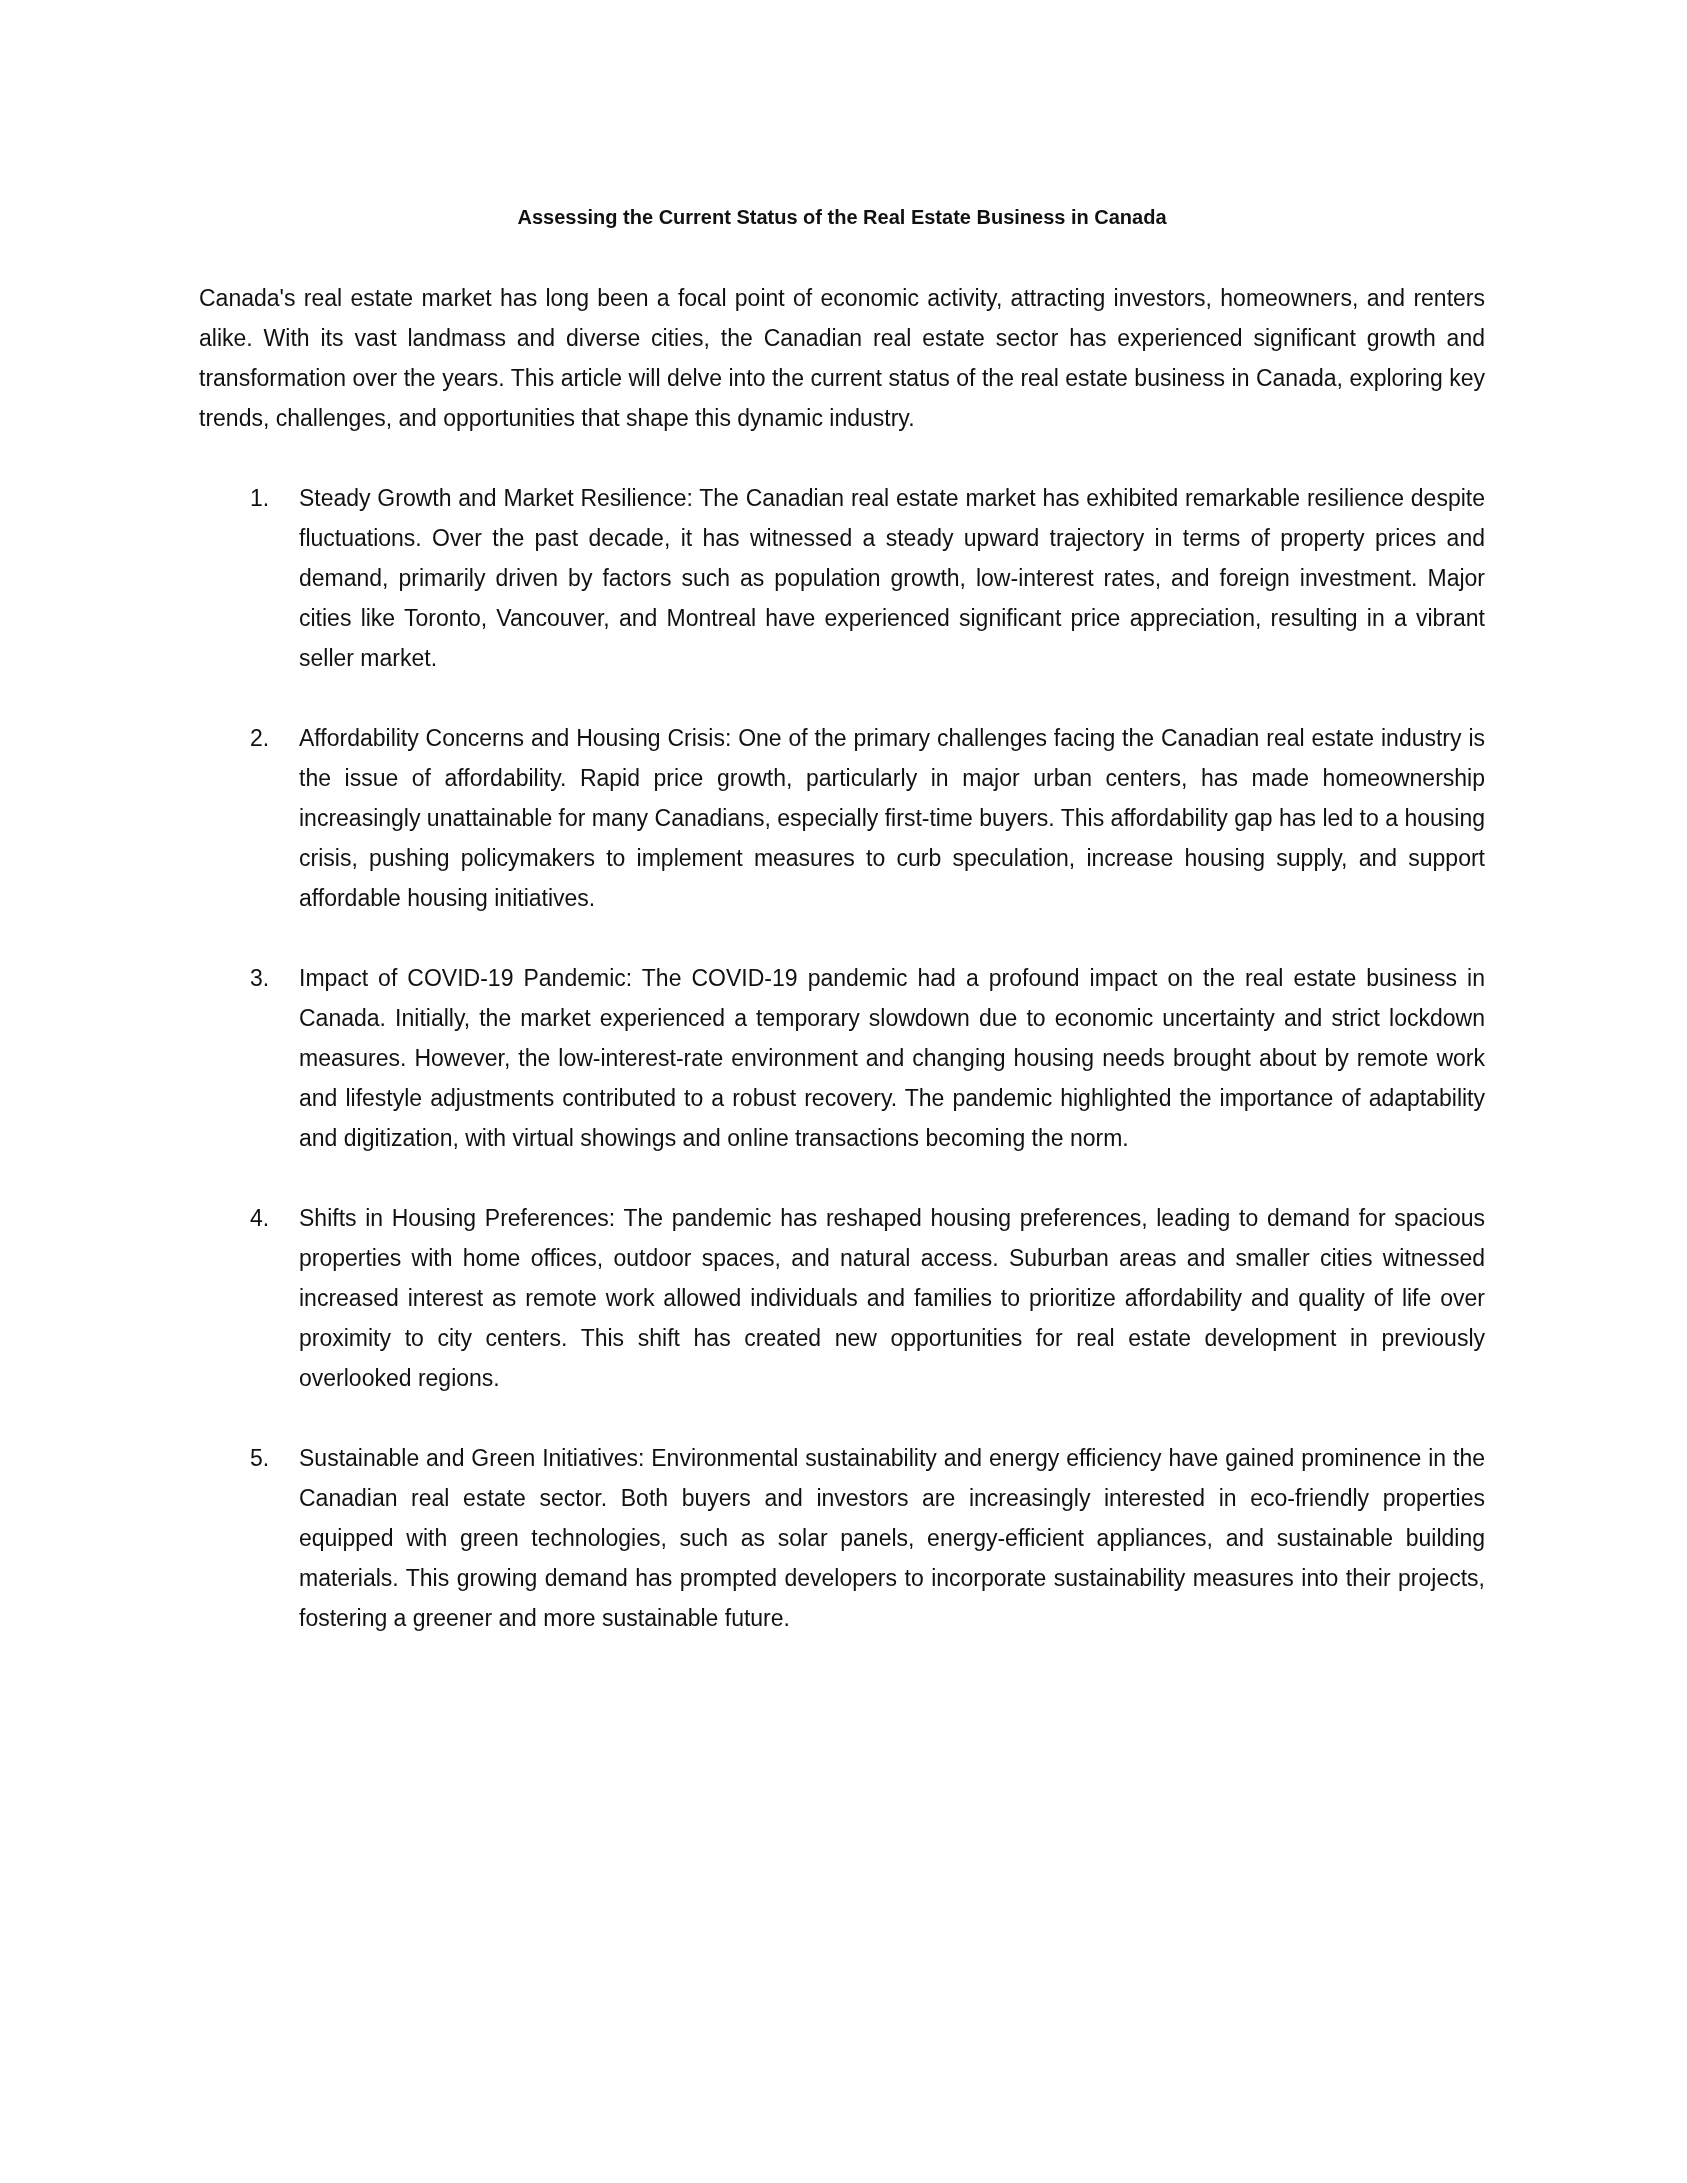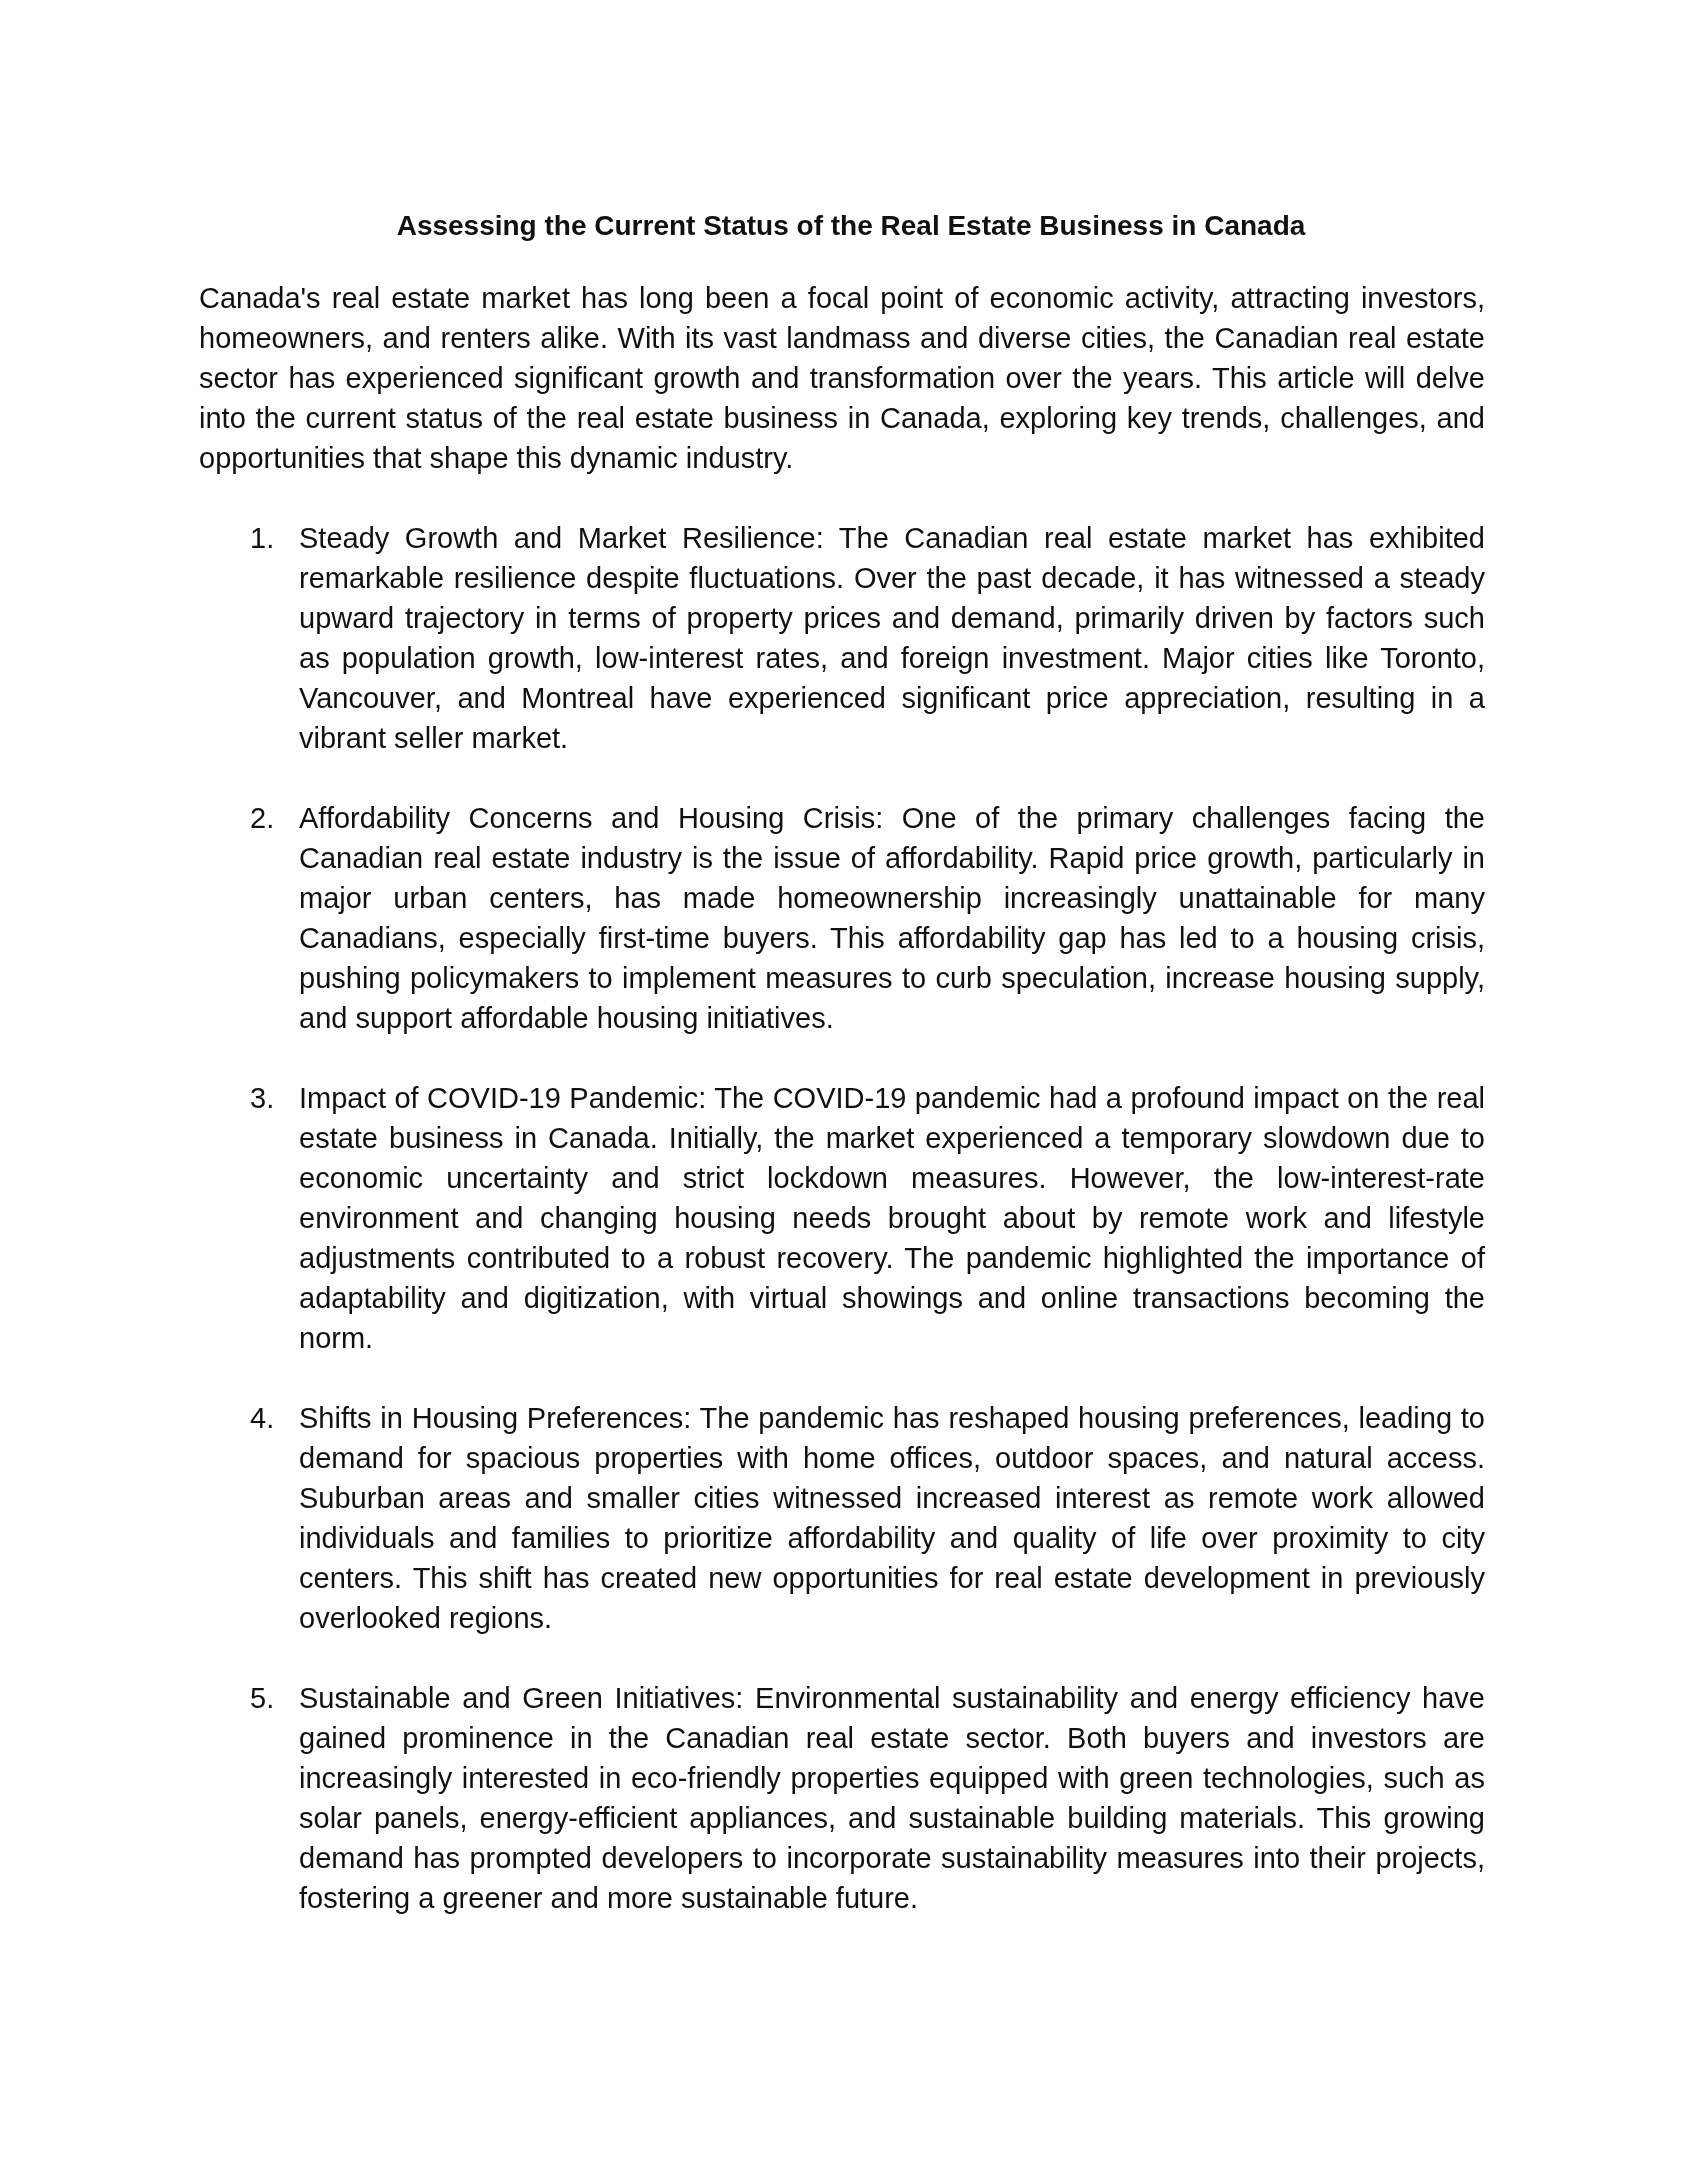--- a/index.html
+++ b/index.html
@@ -21,34 +21,34 @@
       top: 0;
       width: 1687px;
       height: 2183px;
       background: #ffffff;
     }
     .title {
       position: absolute;
       left: 199px;
       top: 195px;
       width: 1286px;
-      margin: 9px;
+      margin: 0;
       text-align: center;
       font-weight: bold;
-      font-size: 28px;
+      font-size: 20px;
       line-height: 44px;
       color: #111111;
       white-space: nowrap;
     }
     .content {
       position: absolute;
       left: 199px;
       top: 278px;
       width: 1286px;
-      font-size: 29px;
+      font-size: 23px;
       line-height: 40px;
     }
     .intro {
       margin: 0 0 40px 0;
       text-align: justify;
       text-justify: inter-word;
     }
     .list {
       list-style: none;
       margin: 0;

